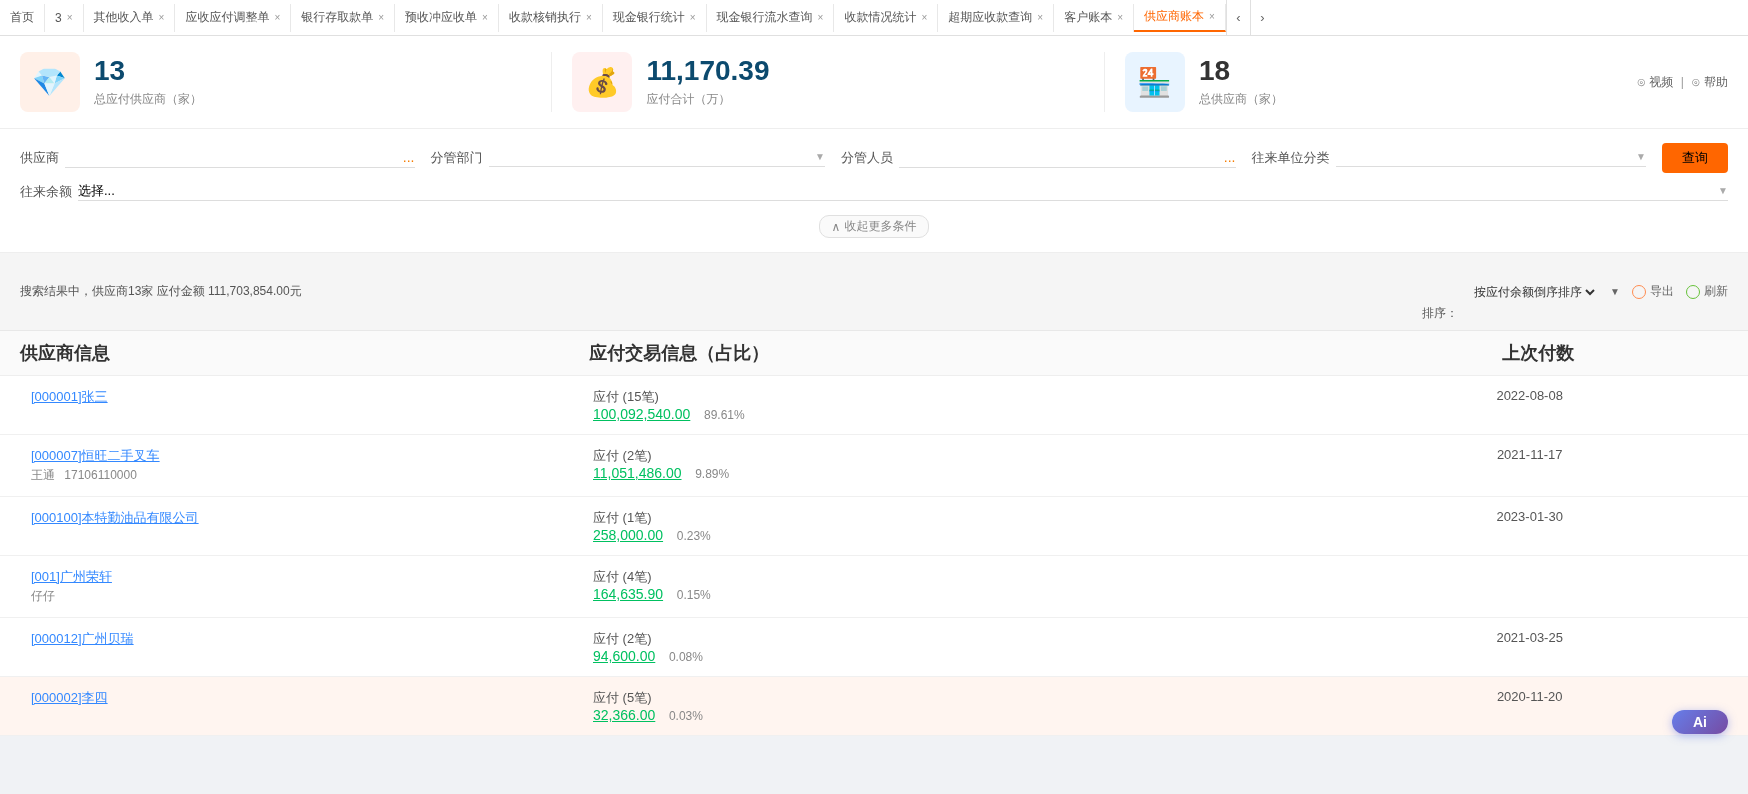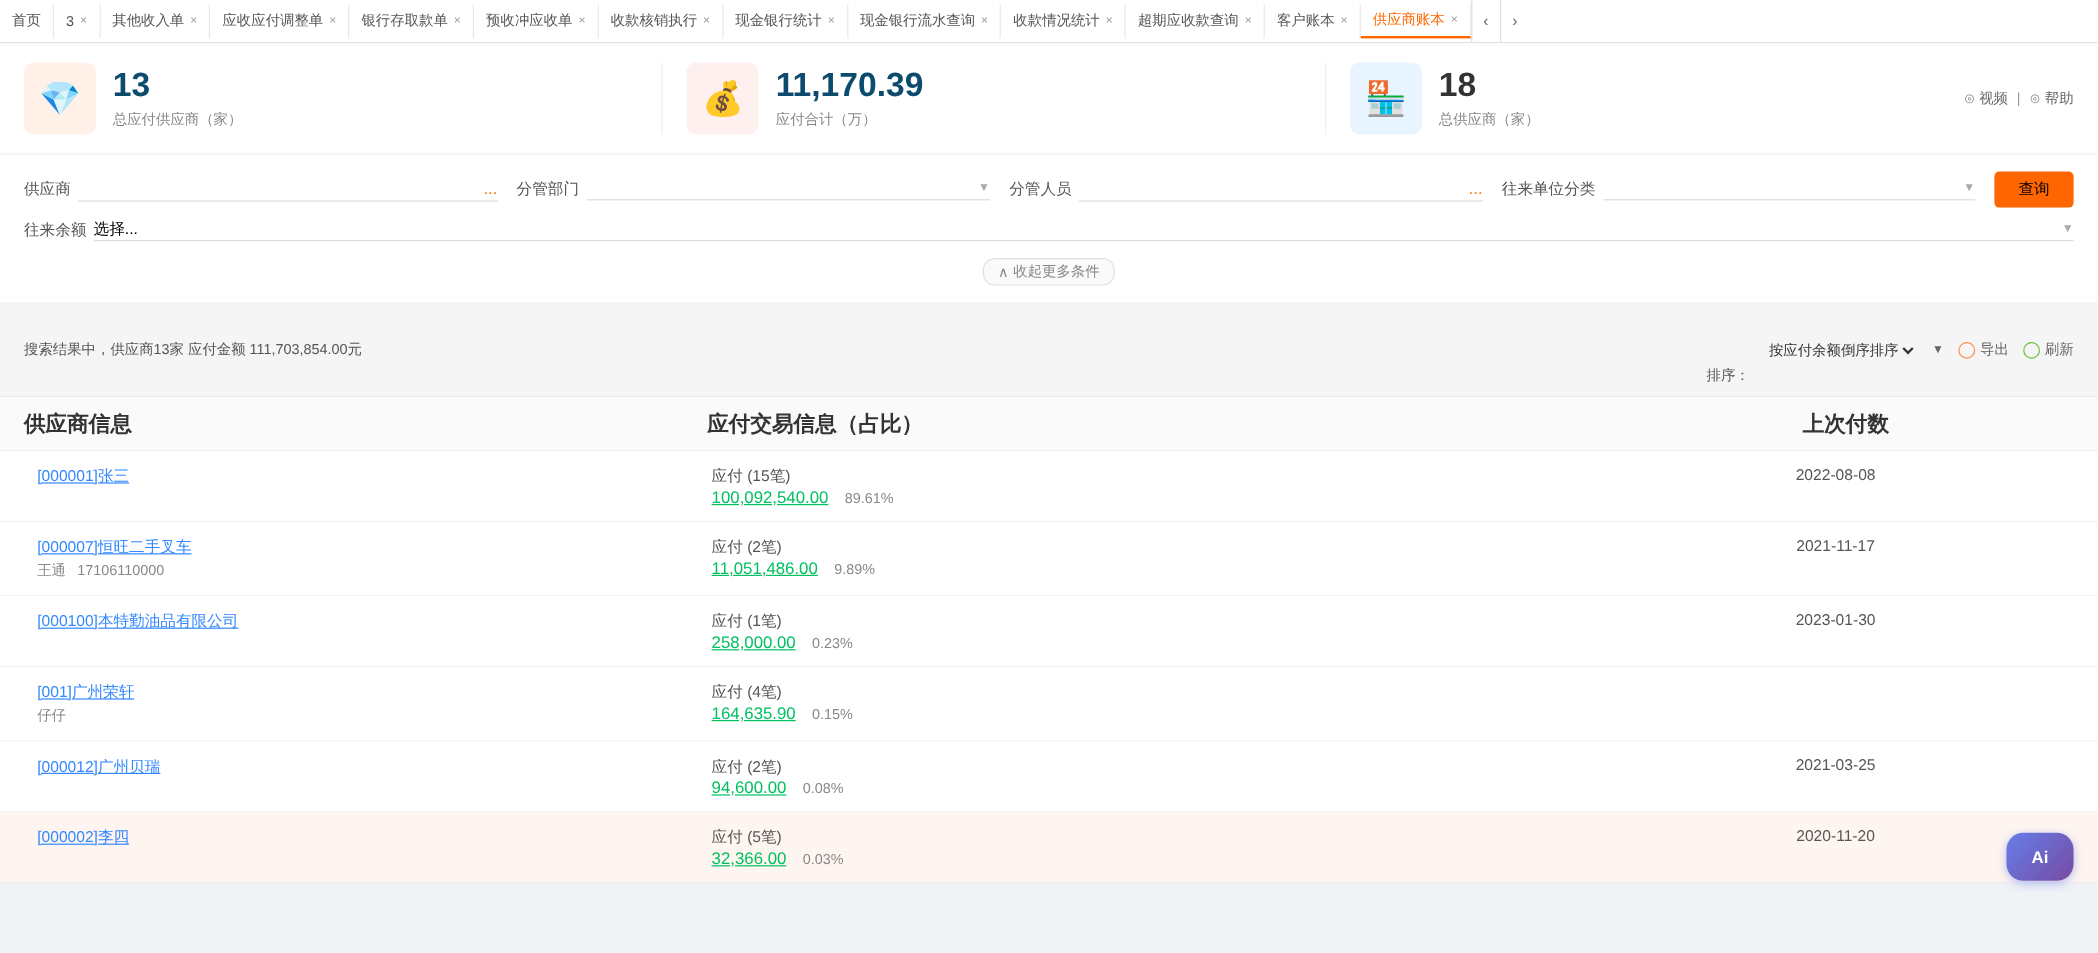--- a/index.html
+++ b/index.html
@@ -292,21 +292,21 @@
       color: #555;
       font-size: 13px;
     }
 
     
     .ai-btn {
       position: fixed;
       right: 20px;
       bottom: 60px;
       width: 56px;
-      height: 40px;
+      height: 24px;
       background: linear-gradient(135deg, #667eea, #764ba2);
       color: #fff;
       border-radius: 14px;
       display: flex;
       align-items: center;
       justify-content: center;
       font-size: 14px;
       font-weight: bold;
       cursor: pointer;
       box-shadow: 0 2px 8px rgba(102,126,234,0.5);

